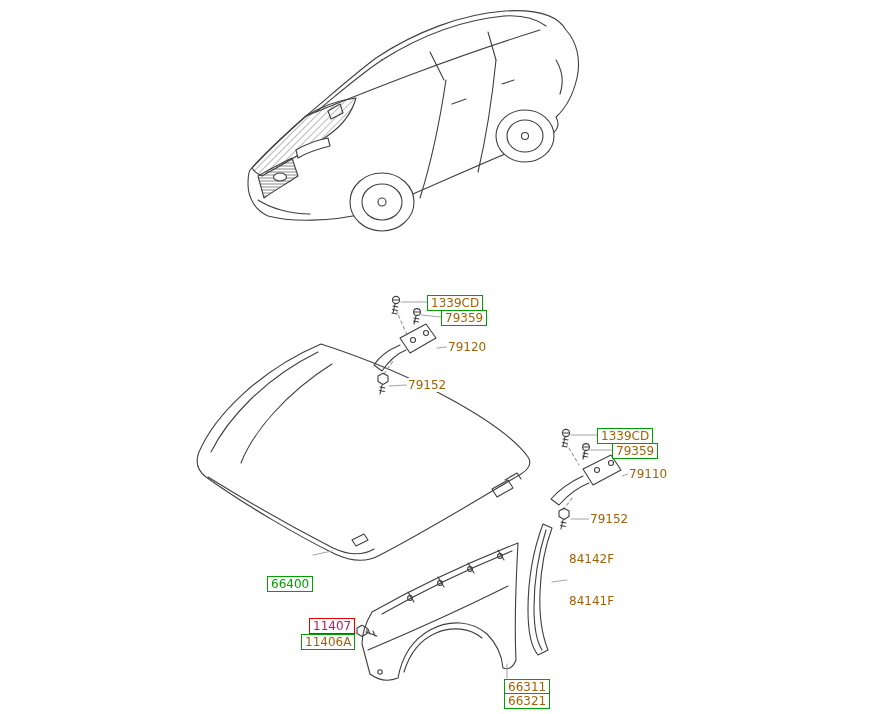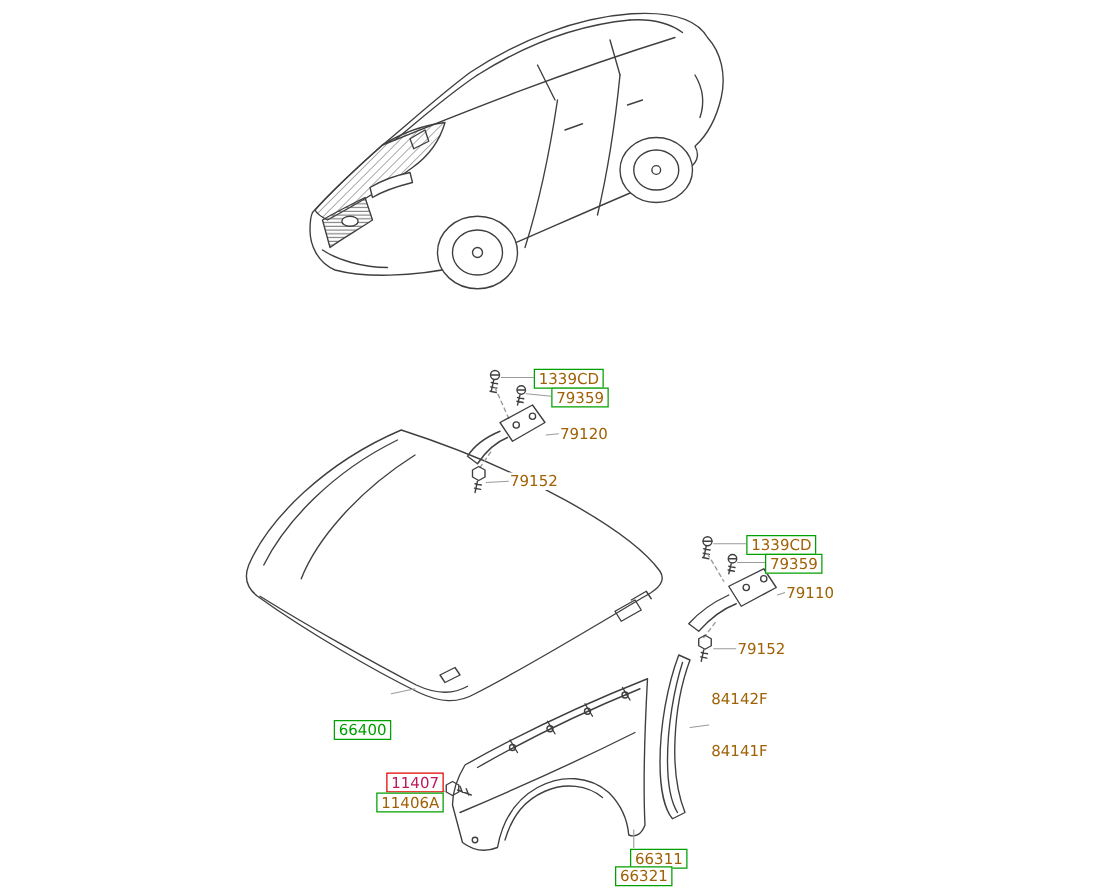--- a/index.html
+++ b/index.html
@@ -238,15 +238,15 @@
 
   <div class="lbl bx-g t-g" style="left:267px;top:576px;">66400</div>
 
   <div class="lbl plain" style="left:568px;top:594px;">84141F</div>
   <div class="lbl plain" style="left:568px;top:552px;">84142F</div>
 
   <div class="lbl bx-r" style="left:309px;top:618px;">11407</div>
   <div class="lbl bx-g" style="left:301px;top:634px;">11406A</div>
 
   <div class="lbl bx-g" style="left:468px;top:679px;margin-left:36px;">66311</div>
-  <div class="lbl bx-g" style="left:492px;top:693px;">66321</div>
+  <div class="lbl bx-g" style="left:504px;top:693px;">66321</div>
 
 </div>
 
 </body></html>

